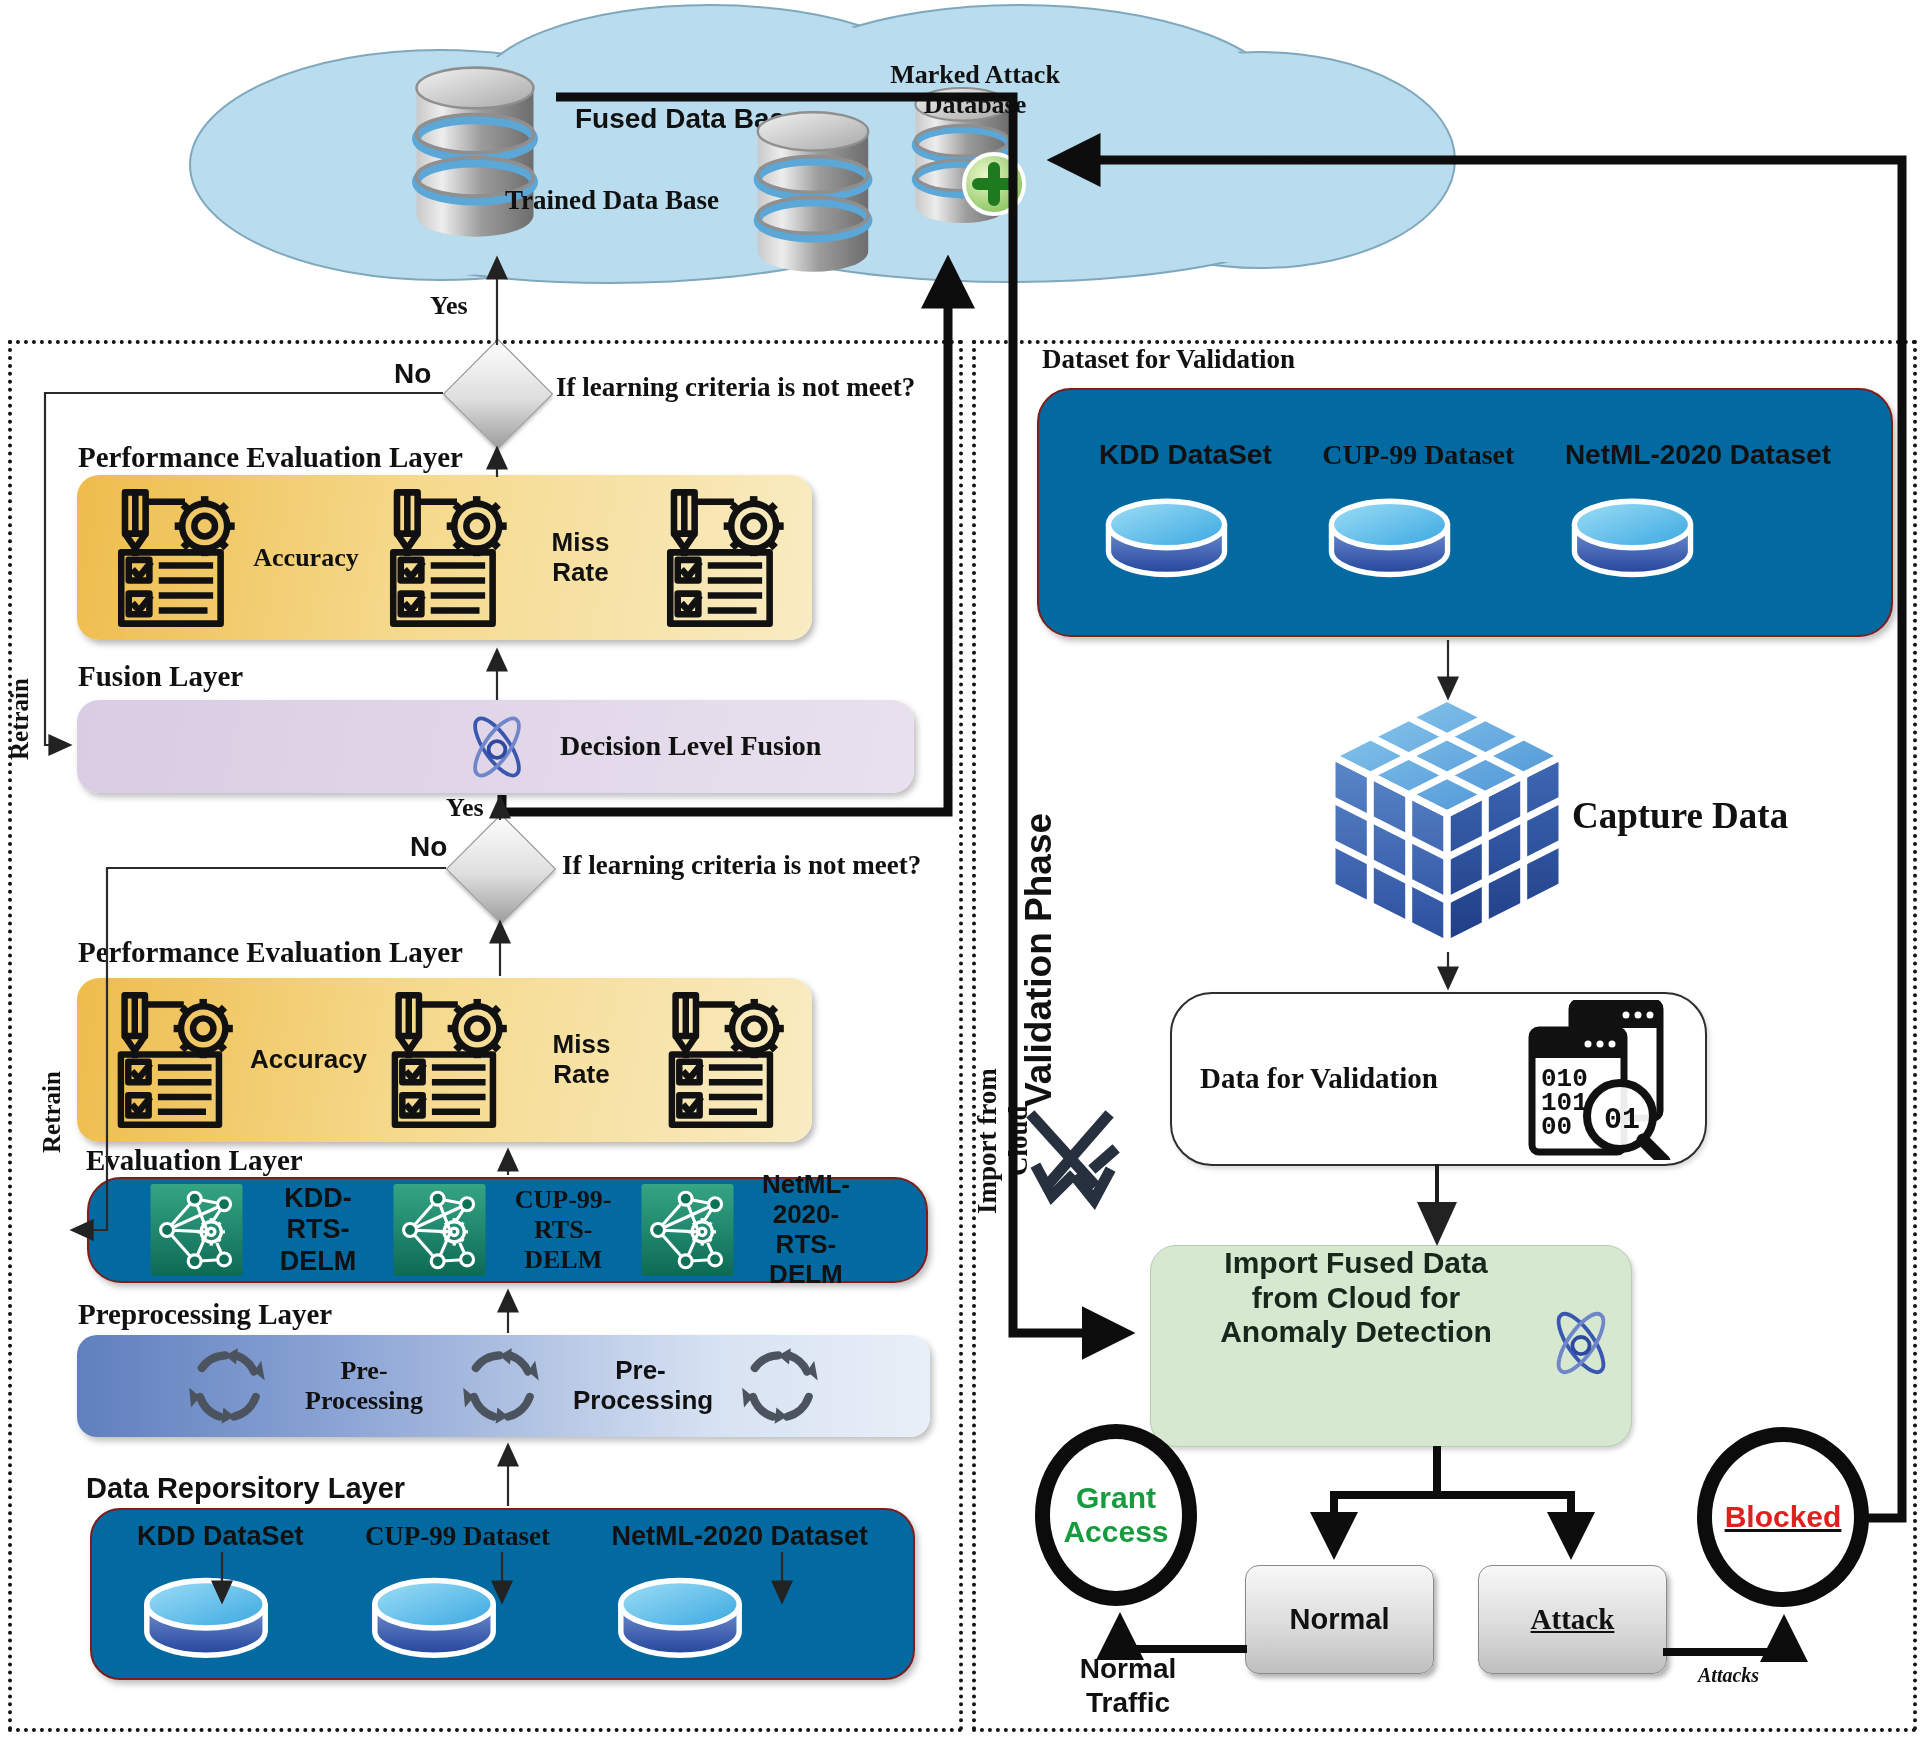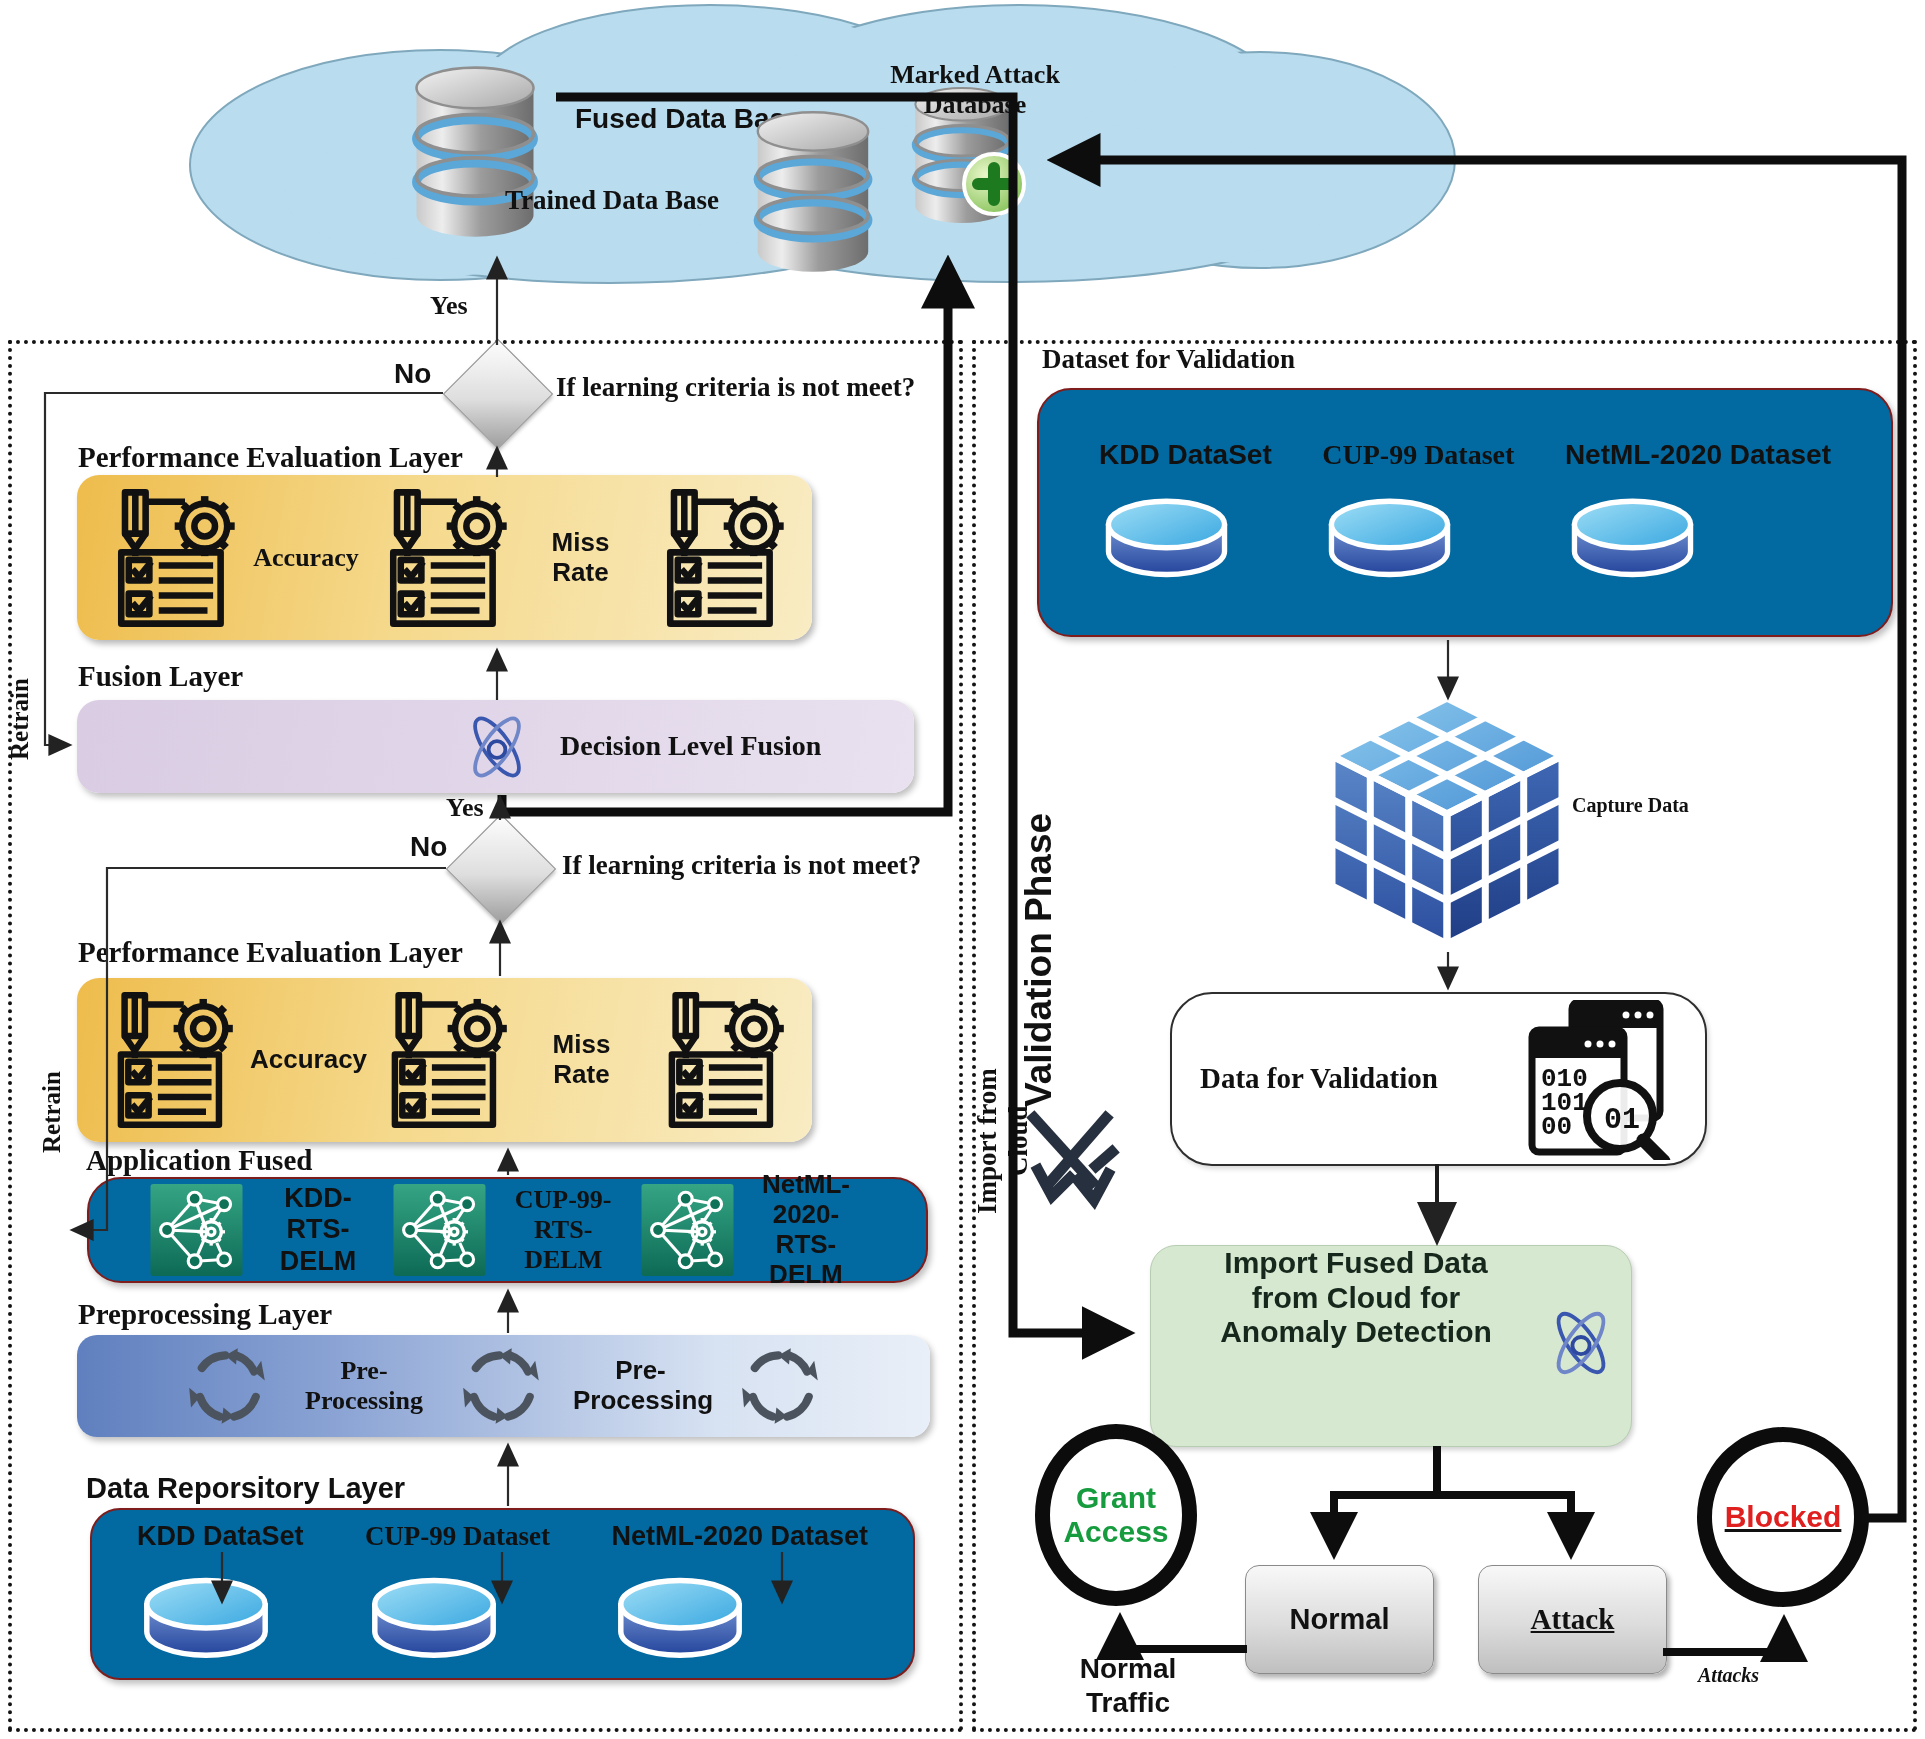--- a/index.html
+++ b/index.html
@@ -273,21 +273,21 @@
     <div class="sans b ctr lbl" style="width:112px;font-size:26px;">Accuracy</div>
     <svg width="148" height="148">
         <use href="#perfic" width="148" height="148"></use>
       </svg>
     <div class="sans b ctr lbl" style="width:115px;font-size:26px;">Miss Rate</div>
     <svg width="148" height="148">
         <use href="#perfic" width="148" height="148"></use>
       </svg>
   </div>
 
-  <div class="abs serif b" style="left:86px;top:1144px;font-size:29px;">Application Fused</div>
+  <div class="abs serif b" style="left:86px;top:1144px;font-size:29px;">Evaluation Layer</div>
   <div class="abs graybox flexrow" style="left:87px;top:1177px;width:841px;height:106px;padding:0 60px;box-sizing:border-box;border-radius:34px;">
     <svg width="95" height="92">
         <use href="#netic" width="95" height="92"></use>
       </svg>
     <div class="sans b ctr lbl pre" style="width:125px;font-size:27px;text-align:center;">KDD-RTS-
 DELM</div>
     <svg width="95" height="92">
         <use href="#netic" width="95" height="92"></use>
       </svg>
     <div class="serif b ctr lbl pre" style="width:130px;font-size:26px;">CUP-99-
@@ -379,21 +379,21 @@
       <line x1="38.3" y1="77.3" x2="38.3" y2="207.3"></line>
       <line x1="76.7" y1="96.7" x2="76.7" y2="226.7"></line>
       <line x1="0" y1="101.3" x2="115" y2="159.3"></line>
       <line x1="0" y1="144.7" x2="115" y2="202.7"></line>
       <line x1="153.3" y1="96.7" x2="153.3" y2="226.7"></line>
       <line x1="191.7" y1="77.3" x2="191.7" y2="207.3"></line>
       <line x1="115" y1="159.3" x2="230" y2="101.3"></line>
       <line x1="115" y1="202.7" x2="230" y2="144.7"></line>
     </g>
   </svg>
-  <div class="abs serif b" style="left:1572px;top:794px;font-size:20px;">Capture Data</div>
+  <div class="abs serif b" style="left:1572px;top:794px;font-size:37px;">Capture Data</div>
 
   <div class="abs whitebox" style="left:1170px;top:992px;width:533px;height:170px;"></div>
   <div class="abs serif b" style="left:1200px;top:1062px;width:330px;font-size:29px;">Data for Validation</div>
   <svg class="abs" style="left:1528px;top:1000px" width="150" height="160" viewBox="0 0 150 160">
     <rect x="44" y="2" width="88" height="116" rx="7" fill="#fff" stroke="#111" stroke-width="7"></rect>
     <path d="M44,28 v-19 a7,7 0 0 1 7,-7 h74 a7,7 0 0 1 7,7 v19 z" fill="#111"></path>
     <circle cx="98" cy="15" r="3.5" fill="#fff"></circle>
       <circle cx="110" cy="15" r="3.5" fill="#fff"></circle>
       <circle cx="122" cy="15" r="3.5" fill="#fff"></circle>
     <rect x="4" y="30" width="92" height="122" rx="7" fill="#fff" stroke="#111" stroke-width="7"></rect>

